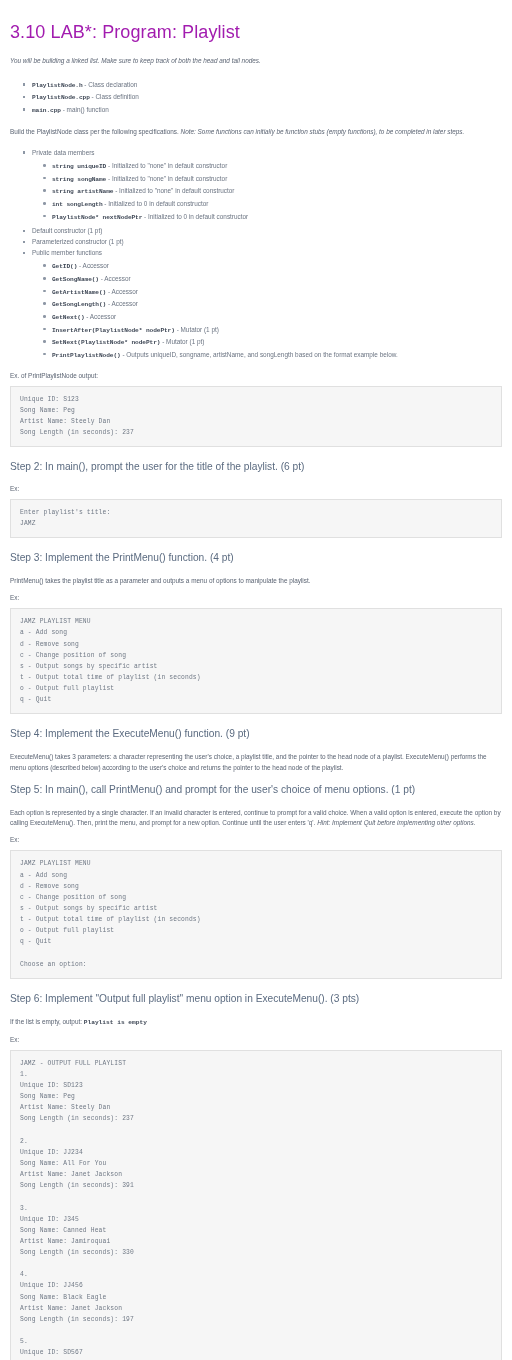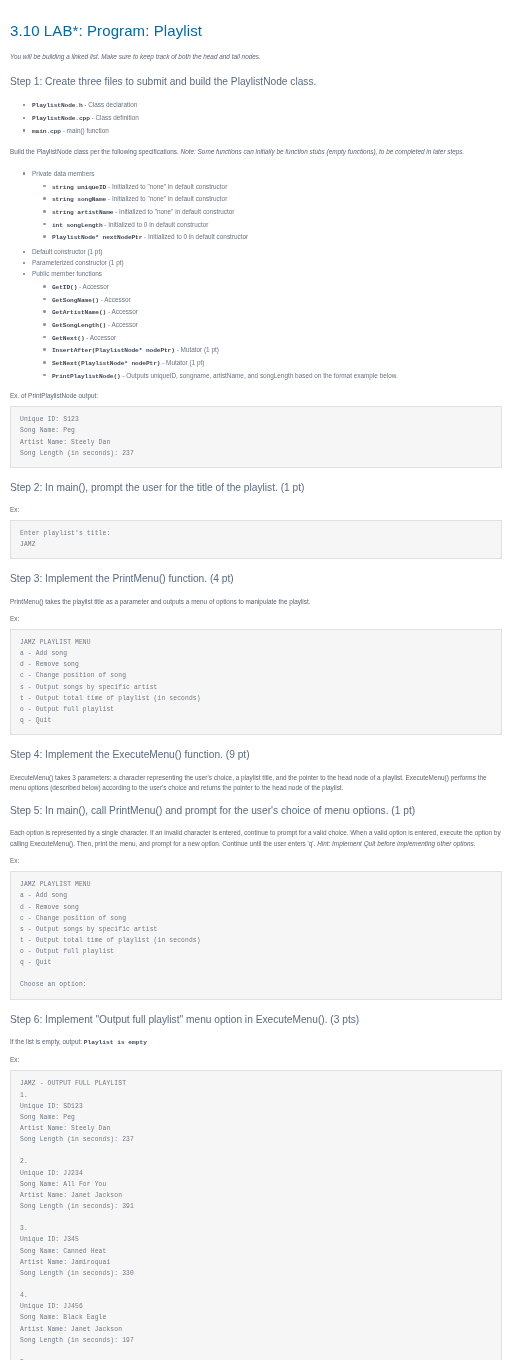--- a/index.html
+++ b/index.html
@@ -12,23 +12,23 @@
     font-family: "Liberation Sans", sans-serif;
     color: #4a5361;
     -webkit-font-smoothing: antialiased;
   }
   .page {
     width: 512px;
     box-sizing: border-box;
     padding: 22px 10px 14px 10px;
   }
   .lab-title {
-    font-size: 15px;
+    font-size: 18px;
     font-weight: 400;
-    color: #0369a1;
+    color: #a21caf;
     margin: 0 0 13px 0;
     letter-spacing: 0.1px;
   }
   .intro-note {
     font-size: 6.4px;
     font-style: italic;
     color: #5a6372;
     margin: 0 0 13px 0;
     line-height: 1.5;
   }
@@ -116,21 +116,20 @@
 </style>
 </head>
 <body>
 
 <div class="page">
 
   <h1 class="lab-title">3.10 LAB*: Program: Playlist</h1>
 
   <p class="intro-note">You will be building a linked list. Make sure to keep track of both the head and tail nodes.</p>
 
-  <h2 class="step-heading">Step 1: Create three files to submit and build the PlaylistNode class.</h2>
 
   <ul>
     <li class="l1"><span class="code">PlaylistNode.h</span><span class="desc"> - Class declaration</span></li>
     <li class="l1"><span class="code">PlaylistNode.cpp</span><span class="desc"> - Class definition</span></li>
     <li class="l1"><span class="code">main.cpp</span><span class="desc"> - main() function</span></li>
   </ul>
 
   <p class="para"><span>Build the PlaylistNode class per the following specifications. </span><span class="em">Note: Some functions can initially be function stubs (empty functions), to be completed in later steps.</span></p>
 
   <ul>
@@ -160,21 +159,21 @@
       </ul>
     </li>
   </ul>
 
   <p class="ex-label">Ex. of PrintPlaylistNode output:</p>
   <pre class="codeblock">Unique ID: S123
 Song Name: Peg
 Artist Name: Steely Dan
 Song Length (in seconds): 237</pre>
 
-  <h2 class="step-heading">Step 2: In main(), prompt the user for the title of the playlist. (1 pt)</h2>
+  <h2 class="step-heading">Step 2: In main(), prompt the user for the title of the playlist. (6 pt)</h2>
   <p class="ex-label">Ex:</p>
   <pre class="codeblock">Enter playlist's title:
 JAMZ</pre>
 
   <h2 class="step-heading">Step 3: Implement the PrintMenu() function. (4 pt)</h2>
   <p class="para tight">PrintMenu() takes the playlist title as a parameter and outputs a menu of options to manipulate the playlist.</p>
   <p class="ex-label">Ex:</p>
   <pre class="codeblock">JAMZ PLAYLIST MENU
 a - Add song
 d - Remove song

